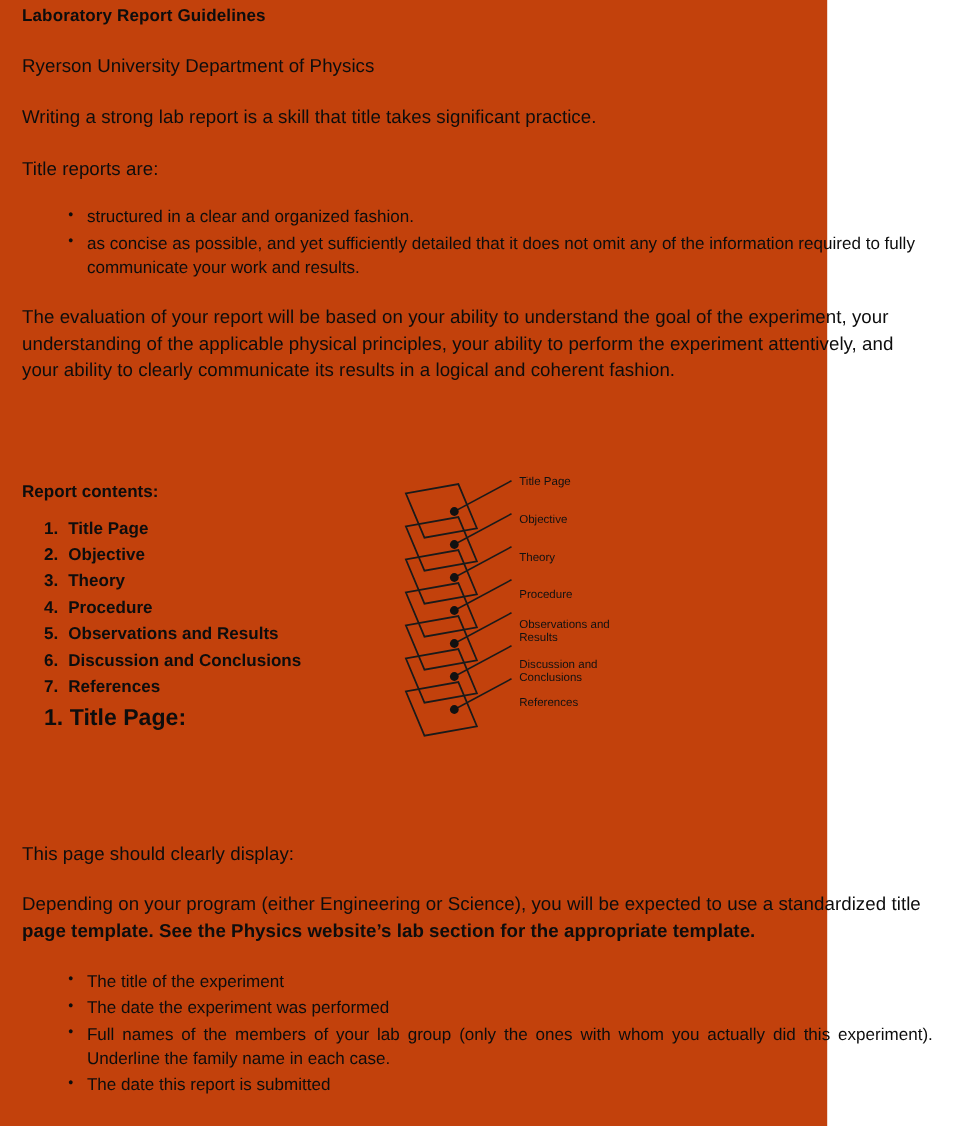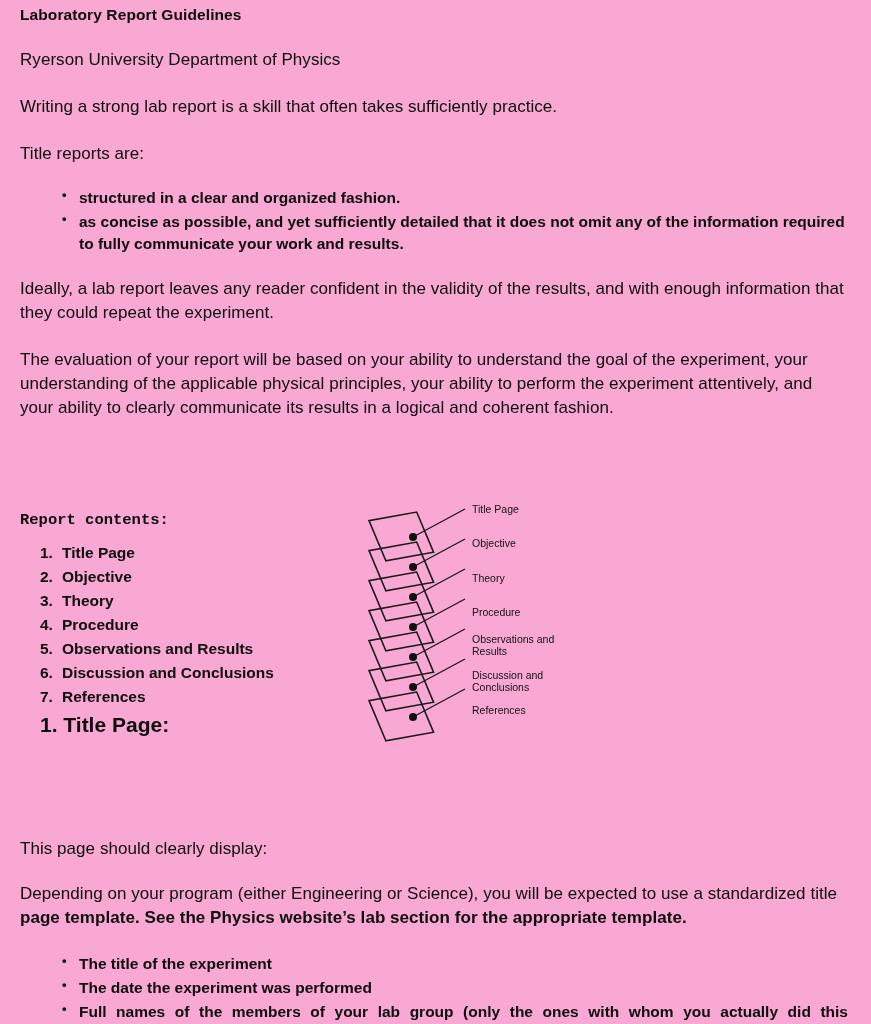--- a/index.html
+++ b/index.html
@@ -12,23 +12,23 @@
     height: 1024px;
     position: relative;
     overflow: hidden;
     font-family: "Liberation Sans", sans-serif;
     color: #0d0d0d;
     -webkit-font-smoothing: antialiased;
   }
   .page {
     position: absolute;
     left: 0; top: 0;
-    width: 871px;
+    width: 752px;
     height: 1024px;
-    background: #f9a8d4;
+    background: #c2410c;
   }
   .content {
     position: absolute;
     left: 20px;
     top: 6px;
     width: 828px;
   }
   .doc-title {
     font-size: 15.5px;
     font-weight: bold;
@@ -45,21 +45,20 @@
   .para.tight {
     margin-bottom: 21px;
   }
   .para.bold-part b {
     font-weight: bold;
   }
   ul.bullets {
     margin: 0 0 22px 0;
     padding: 0 0 0 42px;
     list-style: none;
-    font-weight: bold;
   }
   ul.bullets > li {
     font-size: 15.5px;
     line-height: 1.42;
     margin: 0 0 2px 0;
     position: relative;
     padding-left: 17px;
   }
   ul.bullets > li::before {
     content: "\2022";
@@ -89,21 +88,20 @@
     box-sizing: border-box;
     font-weight: bold;
   }
   .numlist li .txt {
     font-weight: bold;
   }
   .section-head {
     font-size: 15.5px;
     font-weight: bold;
     margin: 0 0 16px 0;
-    font-family: Liberation Mono, monospace;
   }
   .title-page-line {
     font-size: 21px;
     font-weight: bold;
     margin: 0 0 12px 0;
     padding-left: 20px;
   }
   .report-block {
     position: relative;
     margin-top: 33px;
@@ -123,30 +121,29 @@
 </head>
 <body>
 
 <div class="page">
   <div class="content">
 
     <div class="doc-title">Laboratory Report Guidelines</div>
 
     <div class="para">Ryerson University Department of Physics</div>
 
-    <div class="para">Writing a strong lab report is a skill that often takes sufficiently practice.</div>
+    <div class="para">Writing a strong lab report is a skill that title takes significant practice.</div>
 
     <div class="para tight">Title reports are:</div>
 
     <ul class="bullets">
       <li>structured in a clear and organized fashion.</li>
       <li>as concise as possible, and yet sufficiently detailed that it does not omit any of the information required to fully communicate your work and results.</li>
     </ul>
 
-    <div class="para">Ideally, a lab report leaves any reader confident in the validity of the results, and with enough information that they could repeat the experiment.</div>
 
     <div class="para">The evaluation of your report will be based on your ability to understand the goal of the experiment, your understanding of the applicable physical principles, your ability to perform the experiment attentively, and your ability to clearly communicate its results in a logical and coherent fashion.</div>
 
     <div class="gap-lg"></div>
 
     <div class="report-block">
 
       <div class="section-head">Report contents:</div>
 
       <ol class="numlist">

